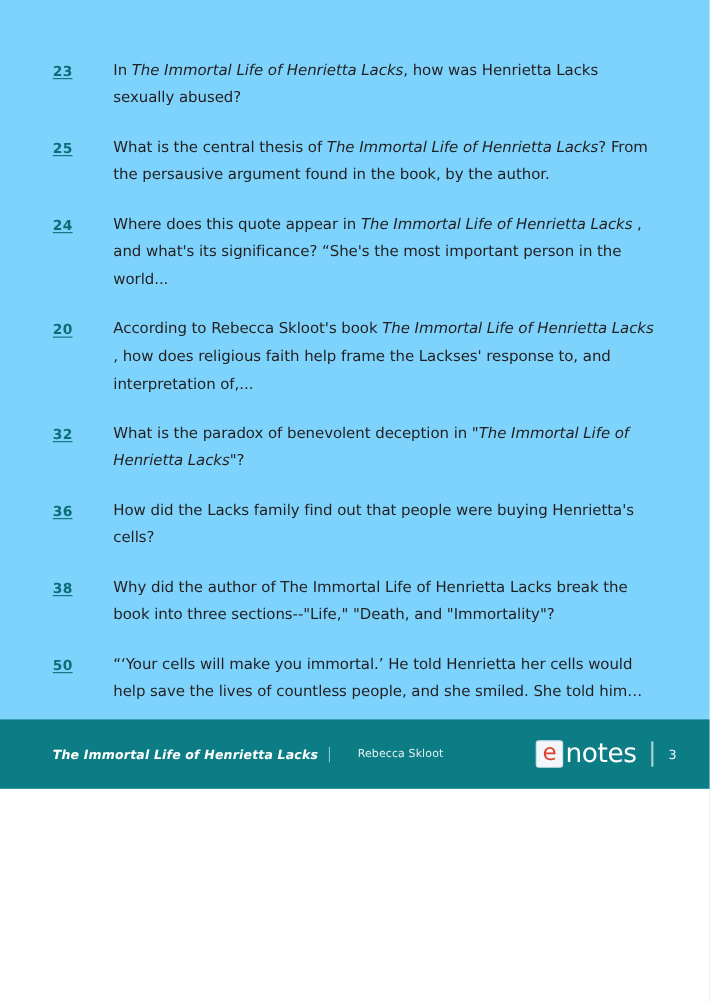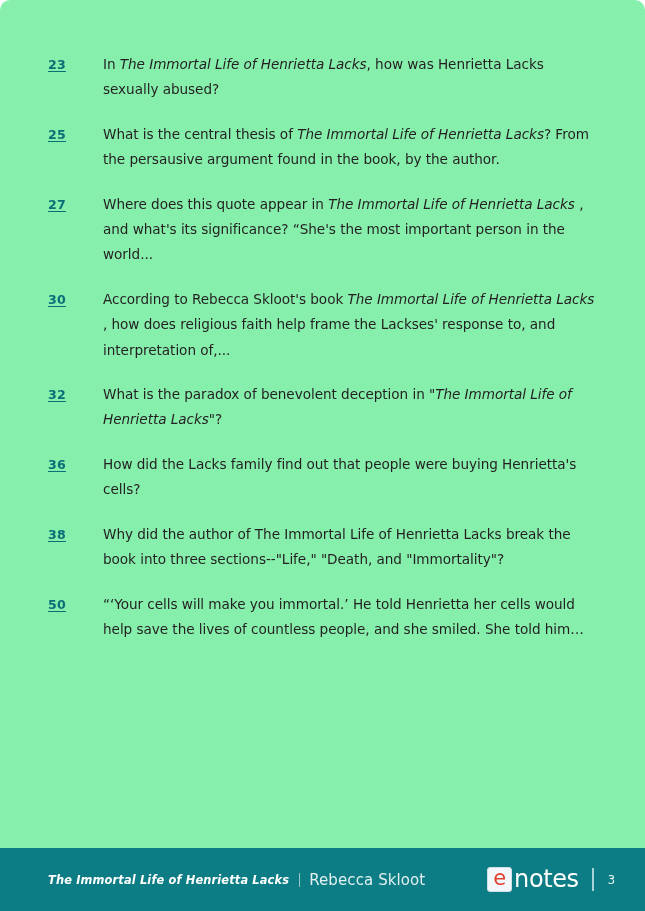--- a/index.html
+++ b/index.html
@@ -11,24 +11,23 @@
     width: 645px;
     height: 911px;
     position: relative;
     font-family: "DejaVu Sans", sans-serif;
     overflow: hidden;
   }
   .page {
     position: absolute;
     left: 0; top: 0;
     width: 645px;
-    height: 911px;
-    background: #86efac;
+    height: 717px;
+    background: #7dd3fc;
     box-sizing: border-box;
-    border-radius: 10px;
   }
   .content {
     position: absolute;
     left: 48px;
     top: 52px;
     width: 552px;
   }
   .qitem {
     display: flex;
     align-items: flex-start;
@@ -84,23 +83,24 @@
   }
   .footer-sep {
     display: inline-block;
     width: 1px;
     height: 14px;
     background: #8fc5c9;
     margin: 0 9px 0 10px;
   }
   .footer-author {
     color: #e2f0f1;
-    font-size: 15px;
+    font-size: 10px;
     letter-spacing: 0.1px;
     white-space: nowrap;
+    margin-left: 16px;
   }
   .footer-right {
     margin-left: auto;
     display: flex;
     align-items: center;
   }
   .logo {
     display: flex;
     align-items: center;
   }
@@ -152,25 +152,25 @@
   <div class="content">
       <div class="qitem">
         <div class="qnum">23</div>
         <div class="qtext"><span>In </span><i>The Immortal Life of Henrietta Lacks</i><span>, how was Henrietta Lacks sexually abused?</span></div>
       </div>
       <div class="qitem">
         <div class="qnum">25</div>
         <div class="qtext"><span>What is the central thesis of </span><i>The Immortal Life of Henrietta Lacks</i><span>? From the persausive argument found in the book, by the author.</span></div>
       </div>
       <div class="qitem">
-        <div class="qnum">27</div>
+        <div class="qnum">24</div>
         <div class="qtext"><span>Where does this quote appear in </span><i>The Immortal Life of Henrietta Lacks </i><span>, and what's its significance? “She's the most important person in the world...</span></div>
       </div>
       <div class="qitem">
-        <div class="qnum">30</div>
+        <div class="qnum">20</div>
         <div class="qtext"><span>According to Rebecca Skloot's book </span><i>The Immortal Life of Henrietta Lacks </i><span>, how does religious faith help frame the Lackses' response to, and interpretation of,...</span></div>
       </div>
       <div class="qitem">
         <div class="qnum">32</div>
         <div class="qtext"><span>What is the paradox of benevolent deception in "</span><i>The Immortal Life of Henrietta Lacks</i><span>"?</span></div>
       </div>
       <div class="qitem">
         <div class="qnum">36</div>
         <div class="qtext"><span>How did the Lacks family find out that people were buying Henrietta's cells?</span></div>
       </div>

